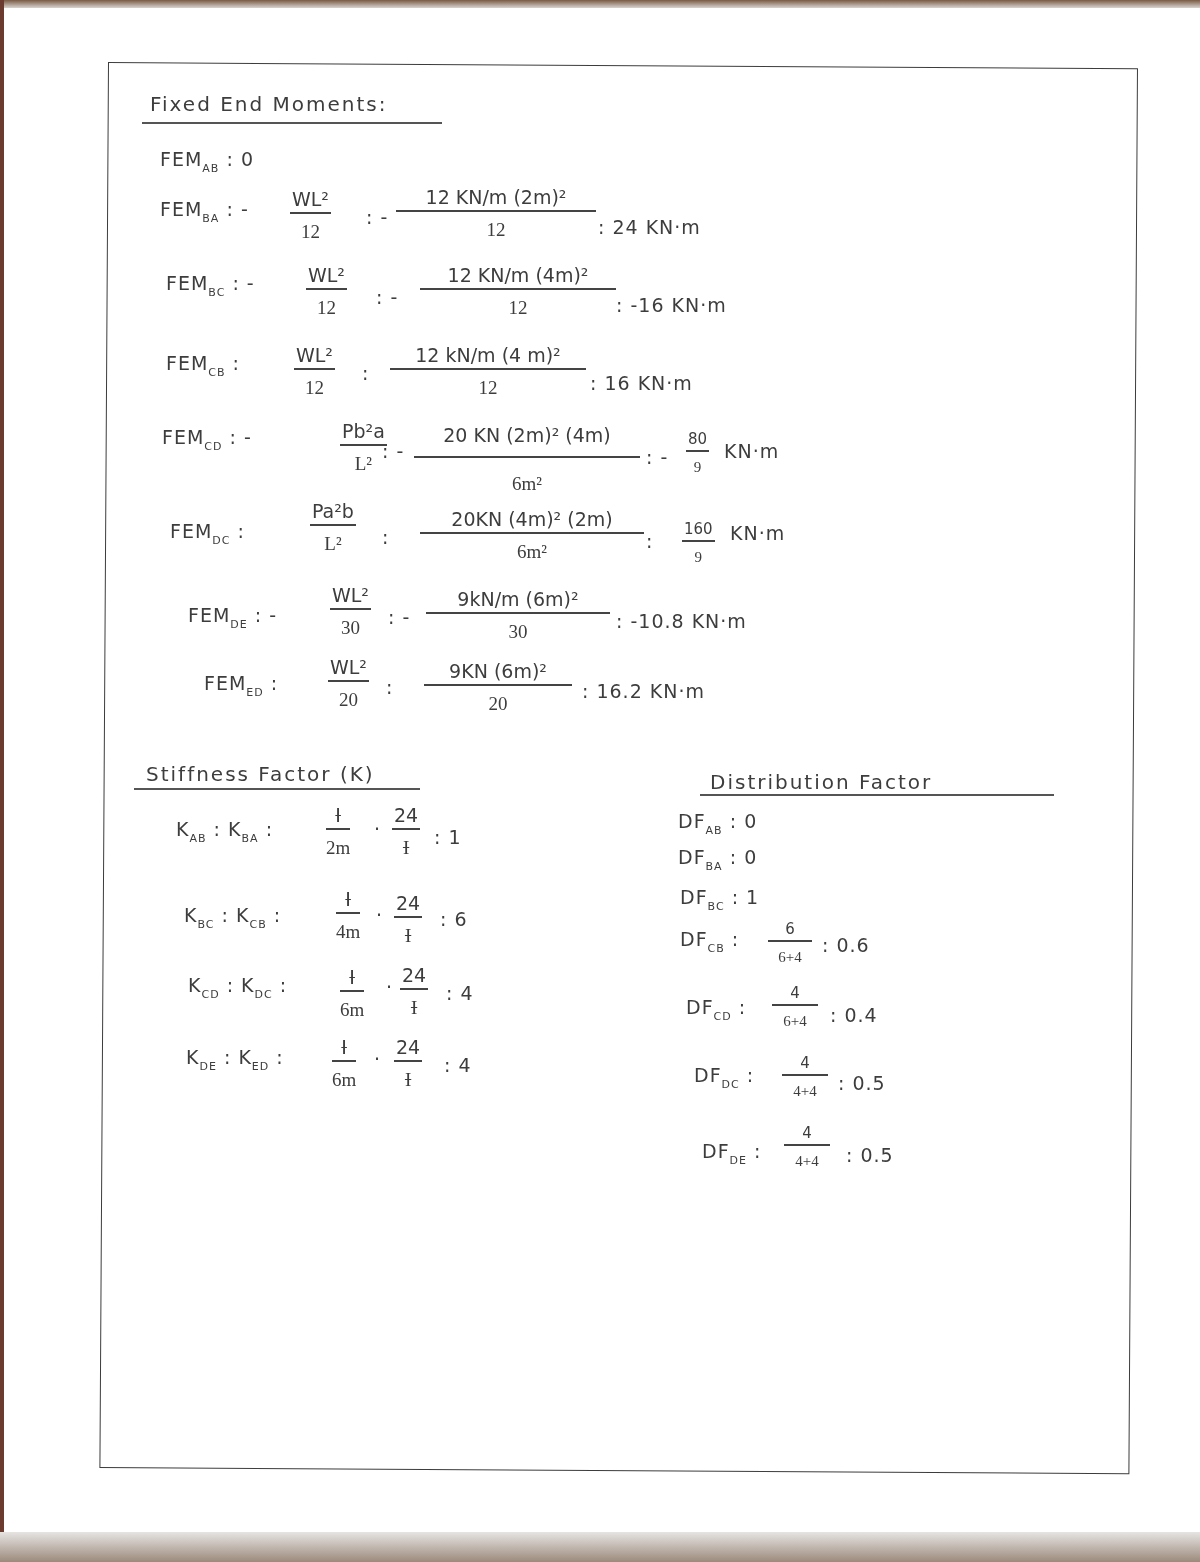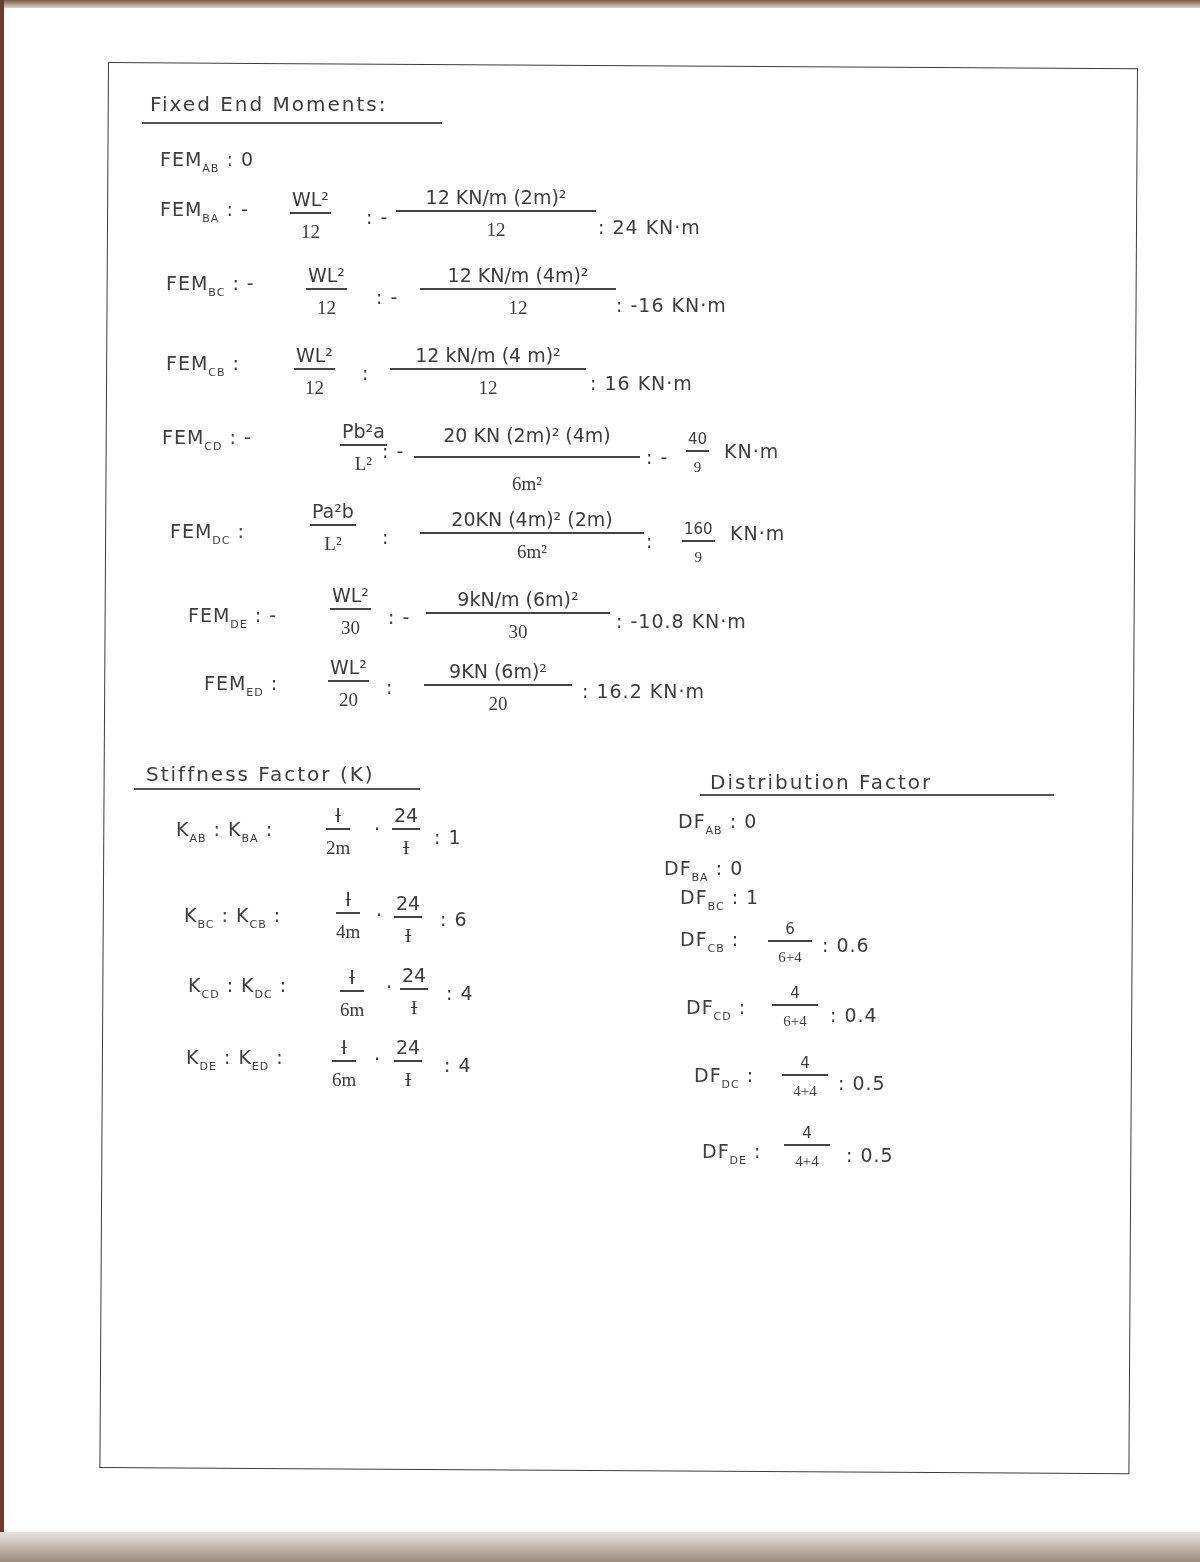--- a/index.html
+++ b/index.html
@@ -89,21 +89,21 @@
     <span class="den">L²</span>
   </div>
 <div class="hw val" style="left:382px;top:440px;">: -</div>
 <div class="frac" style="left:414px;top:424px;width:226px;gap:8px;">
     <span class="num">20 KN (2m)² (4m)</span>
     <span class="bar"></span>
     <span class="den">6m²</span>
   </div>
 <div class="hw val" style="left:646px;top:446px;">: -</div>
 <div class="frac small" style="left:686px;top:430px;">
-    <span class="num">40</span>
+    <span class="num">80</span>
     <span class="bar"></span>
     <span class="den">9</span>
   </div>
 <div class="hw val" style="left:724px;top:440px;">KN·m</div>
 
 <div class="hw lbl" style="left:170px;top:520px;"><span>FEM</span><span class="sub">DC</span> <span>:</span></div>
 <div class="frac" style="left:310px;top:500px;">
     <span class="num">Pa²b</span>
     <span class="bar"></span>
     <span class="den">L²</span>
@@ -206,21 +206,21 @@
     <span class="num">24</span>
     <span class="bar"></span>
     <span class="den strike">I</span>
   </div>
 <div class="hw val" style="left:444px;top:1054px;">: 4</div>
 
 <div class="hw title" style="left:710px;top:770px;">Distribution Factor</div>
 <div class="uline" style="left:700px;top:794px;width:354px;"></div>
 
 <div class="hw lbl" style="left:678px;top:810px;"><span>DF</span><span class="sub">AB</span> <span>: 0</span></div>
-<div class="hw lbl" style="left:664px;top:846px;margin-top:11px;"><span>DF</span><span class="sub">BA</span> <span>: 0</span></div>
+<div class="hw lbl" style="left:678px;top:846px;"><span>DF</span><span class="sub">BA</span> <span>: 0</span></div>
 <div class="hw lbl" style="left:680px;top:886px;"><span>DF</span><span class="sub">BC</span> <span>: 1</span></div>
 
 <div class="hw lbl" style="left:680px;top:928px;"><span>DF</span><span class="sub">CB</span> <span>:</span></div>
 <div class="frac small" style="left:768px;top:920px;width:44px;">
     <span class="num">6</span>
     <span class="bar"></span>
     <span class="den">6+4</span>
   </div>
 <div class="hw val" style="left:822px;top:934px;">: 0.6</div>
 

